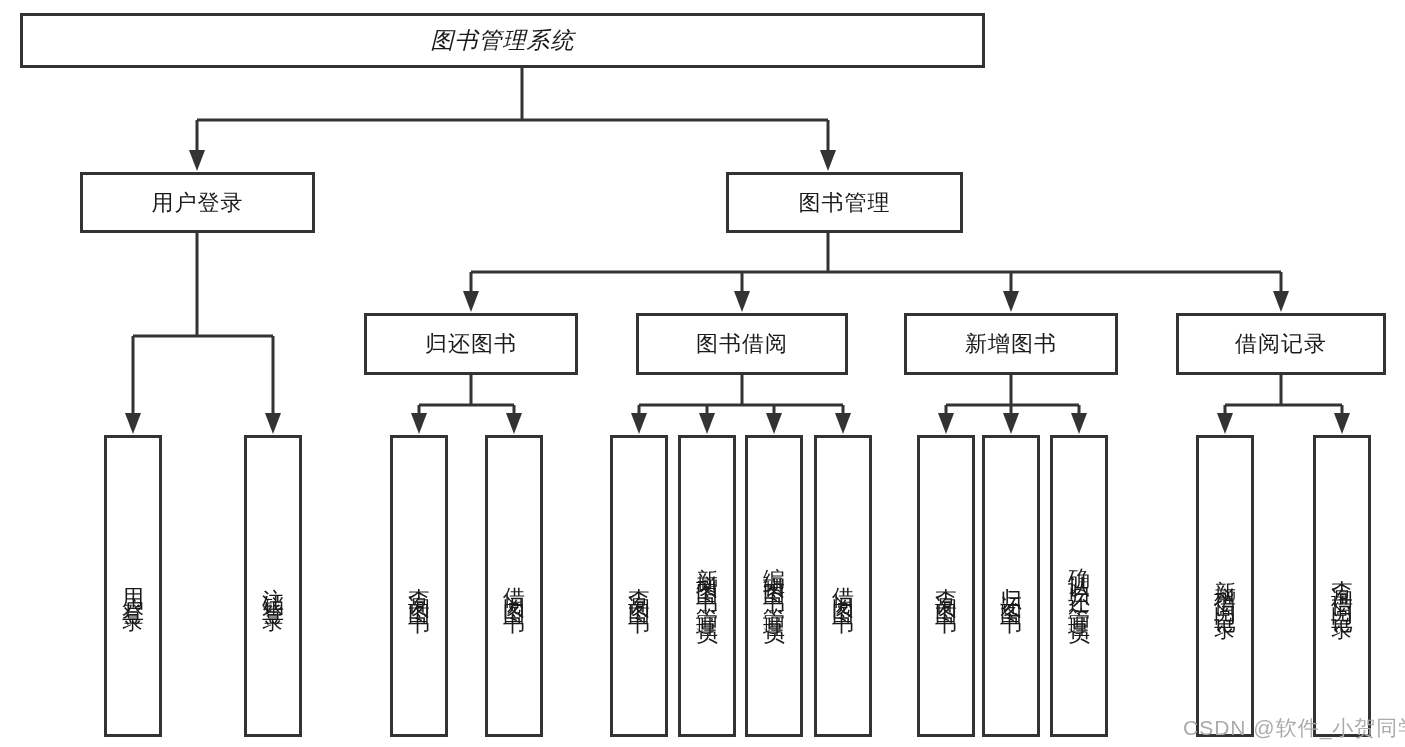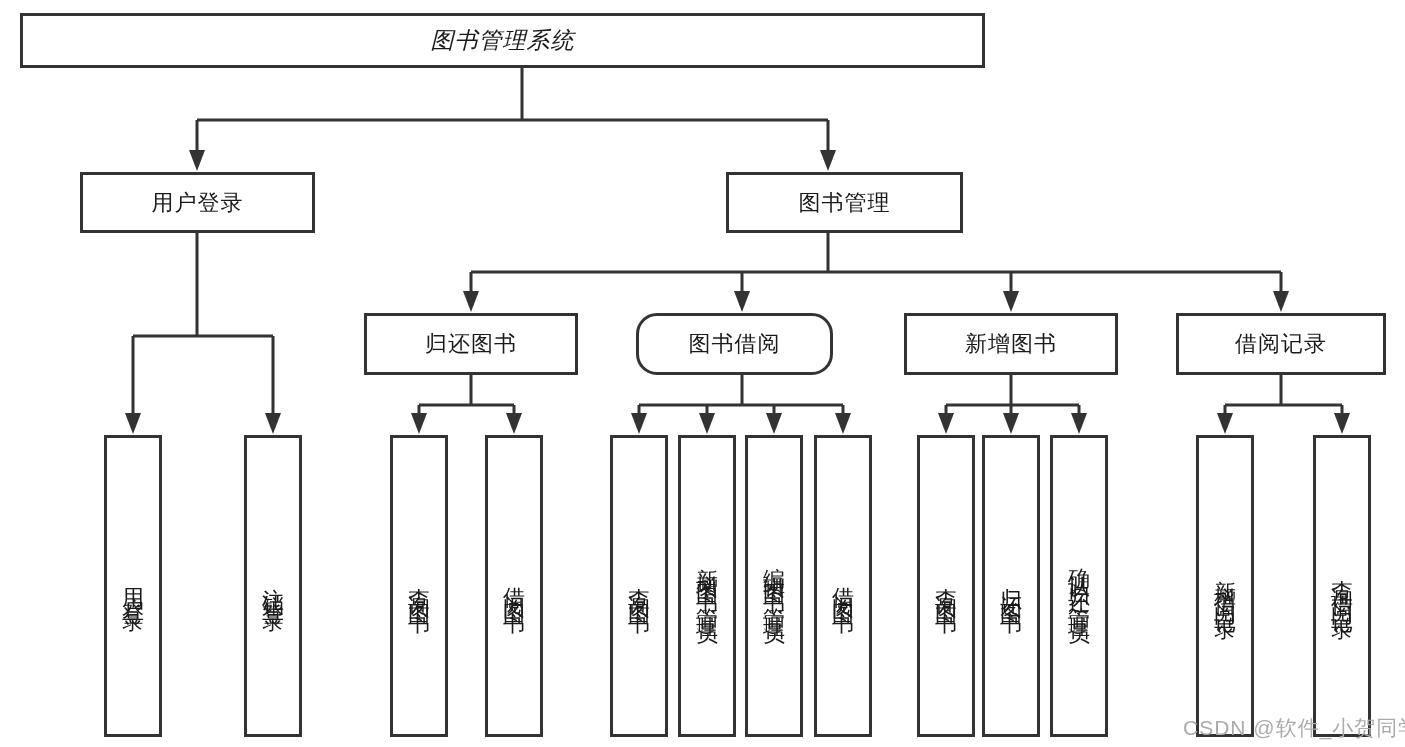--- a/index.html
+++ b/index.html
@@ -44,21 +44,21 @@
     text-orientation: mixed;
     letter-spacing: 8px;
     font-size: 22px;
     line-height: 1;
   }
   
   .n-root       { left: 20px;   top: 13px;  width: 965px; height: 55px; font-style: italic; }
   .n-user-login { left: 80px;   top: 172px; width: 235px;  height: 61px; }
   .n-book-mgmt  { left: 710px;  top: 172px; width: 237px;  height: 61px; margin-left: 16px; }
   .n-new-rec    { left: 364px;  top: 313px; width: 214px;  height: 62px; }
-  .n-borrow     { left: 636px;  top: 313px; width: 197px;  height: 62px; border-radius: 21px; }
+  .n-borrow     { left: 636px;  top: 313px; width: 212px;  height: 62px; }
   .n-current    { left: 904px;  top: 313px; width: 214px;  height: 62px; }
   .n-records    { left: 1176px; top: 313px; width: 210px;  height: 62px; }
   .leaf { top: 435px; width: 58px; height: 302px; }
   .n-l1  { left: 104px; }
   .n-l2  { left: 244px; }
   .n-l3  { left: 390px; }
   .n-l4  { left: 485px; }
   .n-l5  { left: 610px; }
   .n-l6  { left: 678px; }
   .n-l7  { left: 745px; }

